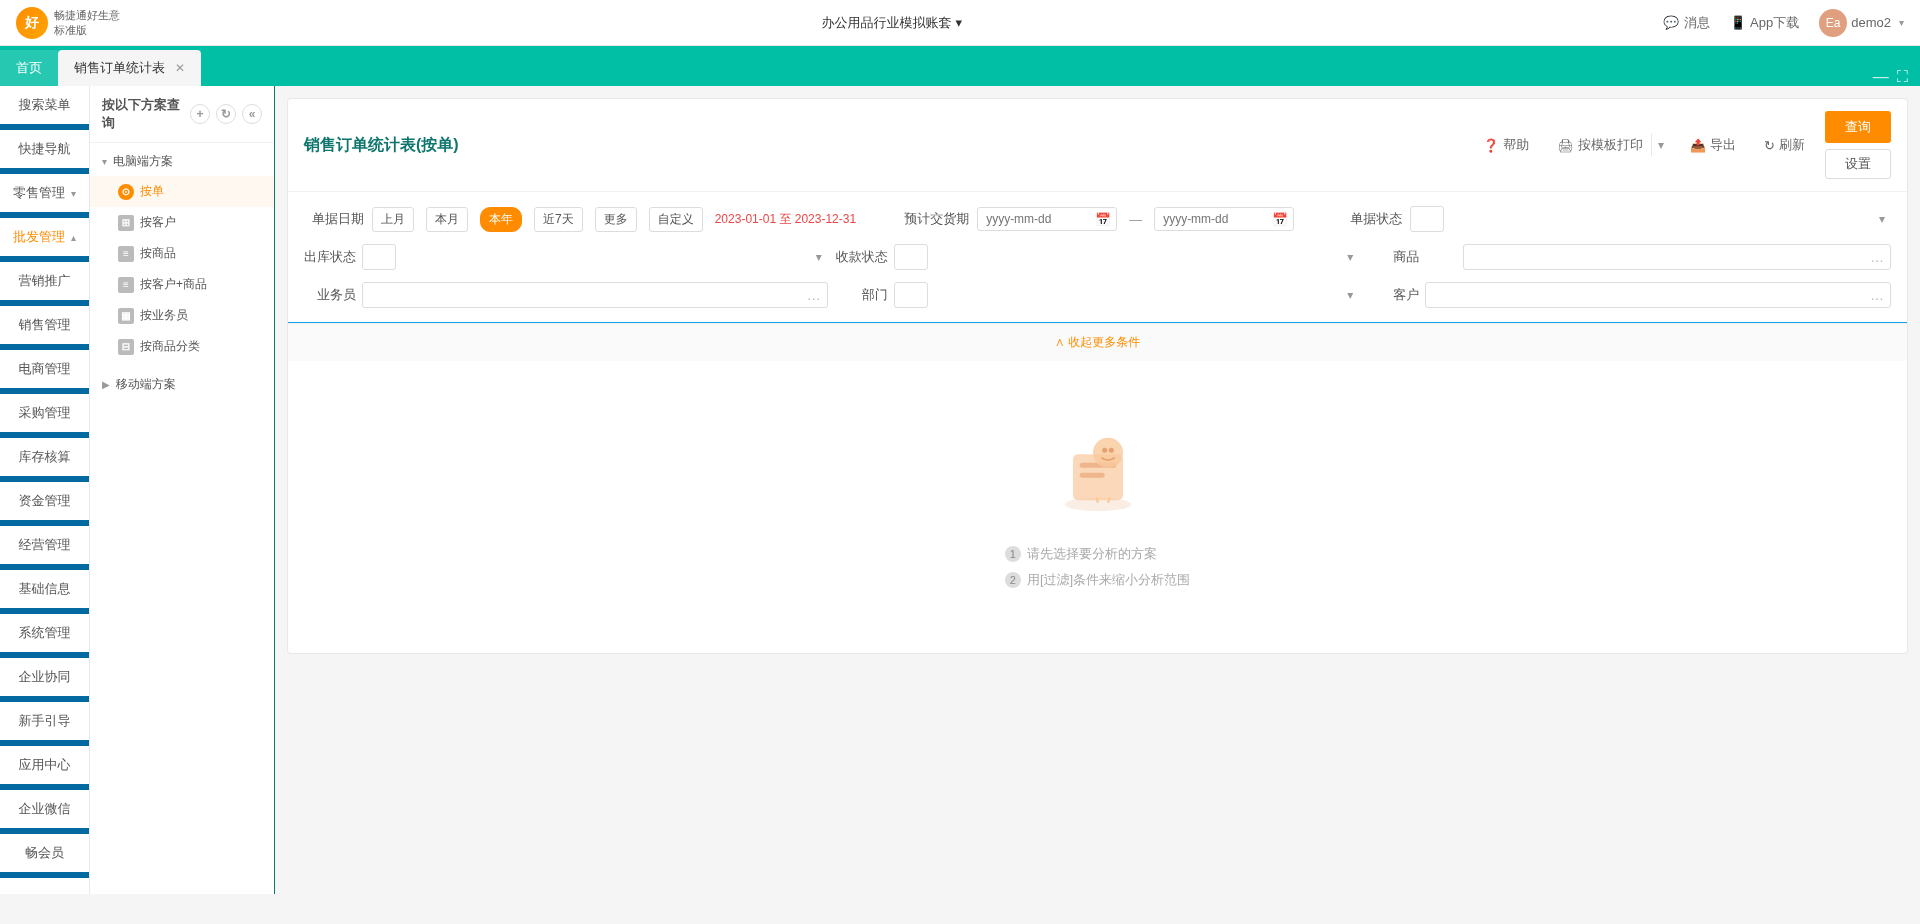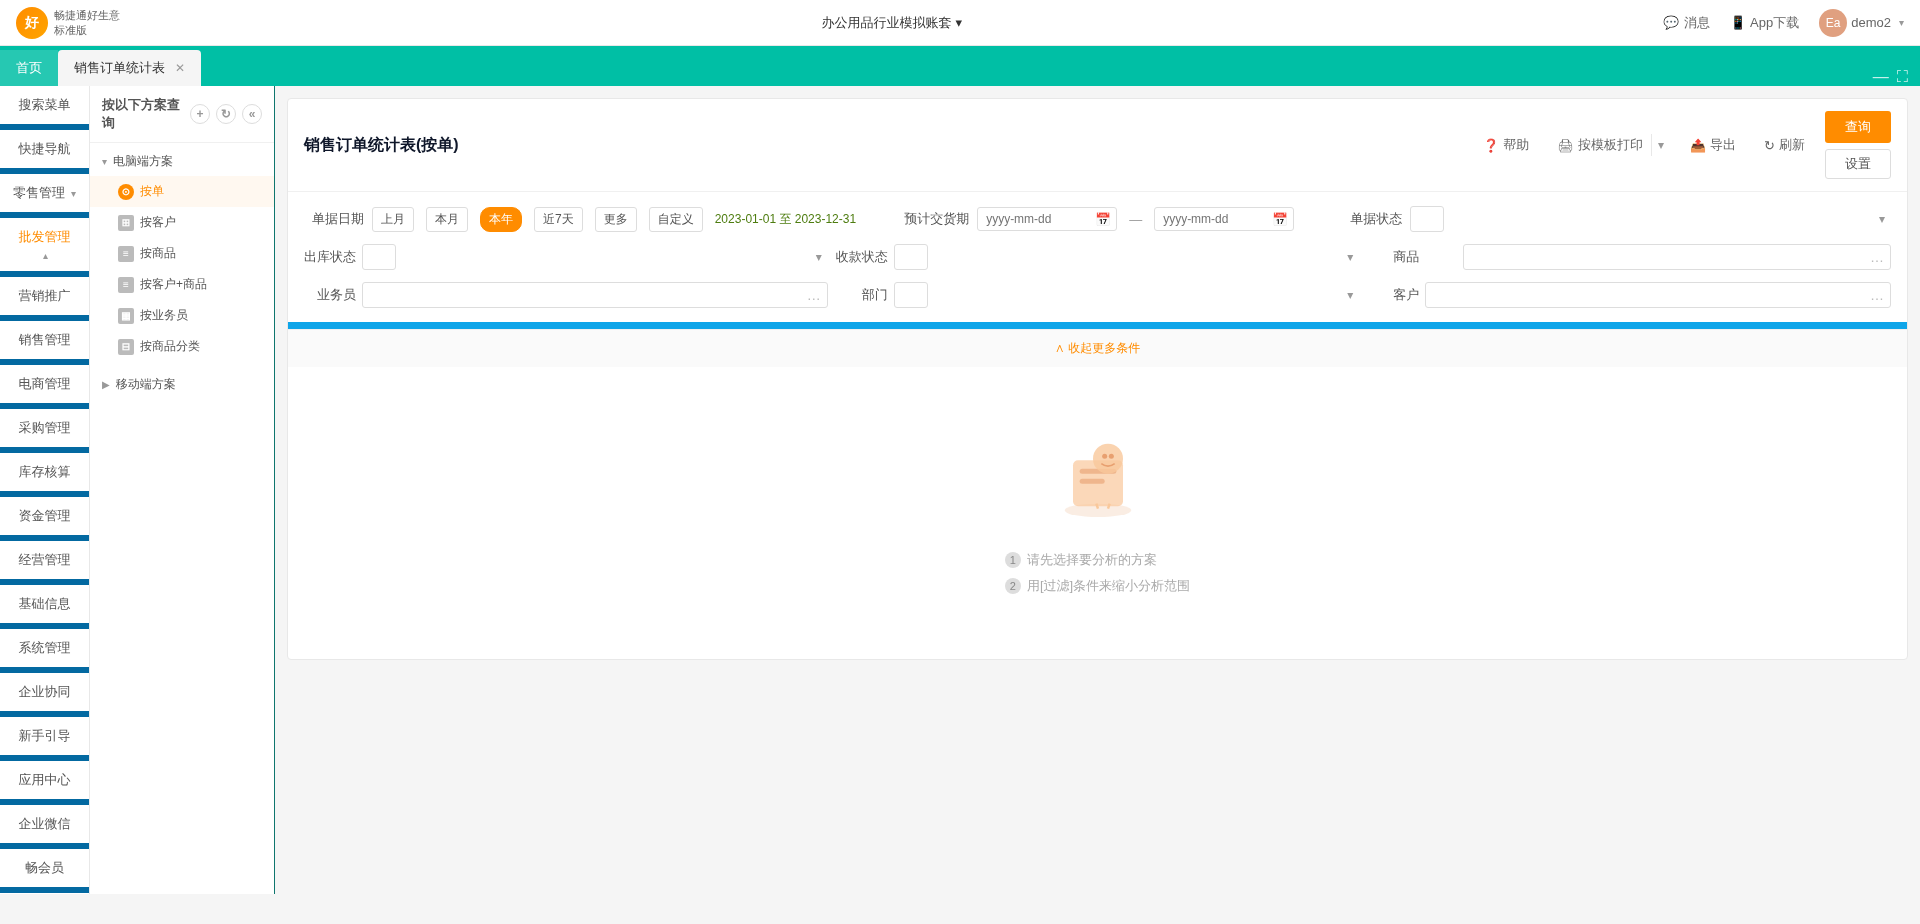--- a/index.html
+++ b/index.html
@@ -48,21 +48,21 @@
 
     
     .sidebar {
       width: 90px; background: #fff; border-right: 1px solid #e8e8e8;
       overflow-y: auto; flex-shrink: 0;
     }
     .sidebar-item {
       padding: 10px 0; text-align: center; cursor: pointer; color: #555;
       font-size: 13px; border-bottom: 6px solid #0369a1; position: relative;
     }
-    .sidebar-item.active { color: #ff8c00; flex-direction: column; }
+    .sidebar-item.active { color: #ff8c00; }
     .sidebar-item .arrow { font-size: 10px; margin-left: 2px; color: #999; }
     .sidebar-item.has-sub { display: flex; align-items: center; justify-content: center; gap: 4px; }
 
     
     .left-panel {
       width: 185px; background: #fff; border-right: 1px solid #0f766e;
       flex-shrink: 0; overflow-y: auto;
     }
     .panel-header {
       padding: 10px 12px; font-size: 13px; font-weight: bold; color: #555;
@@ -97,39 +97,39 @@
     
     .content-area { flex: 1; background: #f5f5f5; overflow-y: auto; padding: 0; }
     .content-card {
       background: #fff; margin: 12px; border-radius: 4px;
       border: 1px solid #e8e8e8;
     }
     .content-header {
       padding: 12px 16px; display: flex; align-items: center; justify-content: space-between;
       border-bottom: 1px solid #f0f0f0;
     }
-    .content-title { font-size: 16px; font-weight: bold; color: #0f172a; }
+    .content-title { font-size: 16px; font-weight: bold; color: #0f766e; }
     .content-header-actions { display: flex; align-items: center; gap: 12px; }
     .header-action-btn {
       display: flex; align-items: center; gap: 4px; font-size: 13px;
       color: #666; cursor: pointer; padding: 4px 8px; border-radius: 3px;
     }
 
     
-    .filter-area { padding: 14px 16px; border-bottom: 7px solid #0ea5e9; }
+    .filter-area { padding: 14px 16px; border-bottom: 1px solid #0ea5e9; }
     .filter-row { display: flex; align-items: center; gap: 8px; margin-bottom: 12px; flex-wrap: wrap; }
     .filter-row:last-child { margin-bottom: 0; }
     .filter-label { font-size: 13px; color: #555; white-space: nowrap; min-width: 60px; text-align: right; }
     .filter-date-group { display: flex; align-items: center; gap: 12px; }
     .filter-date-btn {
       padding: 3px 8px; border: 1px solid #ddd; border-radius: 3px;
       font-size: 12px; cursor: pointer; color: #555; background: #fff;
     }
     .filter-date-btn.active { background: #ff8c00; color: #fff; border-color: #ff8c00; border-radius: 10px; }
-    .filter-date-range { font-size: 12px; color: #4d7c0f; margin-left: 4px; }
+    .filter-date-range { font-size: 12px; color: #ef4444; margin-left: 4px; }
     .filter-date-input-wrap { position: relative; display: flex; align-items: center; }
     .filter-date-input {
       border: 1px solid #ddd; border-radius: 3px; padding: 4px 24px 4px 8px;
       font-size: 12px; color: #bbb; outline: none; background: #fff; width: 140px;
     }
     .filter-date-icon {
       position: absolute; right: 6px; color: #ff8c00; font-size: 13px; pointer-events: none;
     }
     .filter-dash { color: #999; padding: 0 4px; }
 

